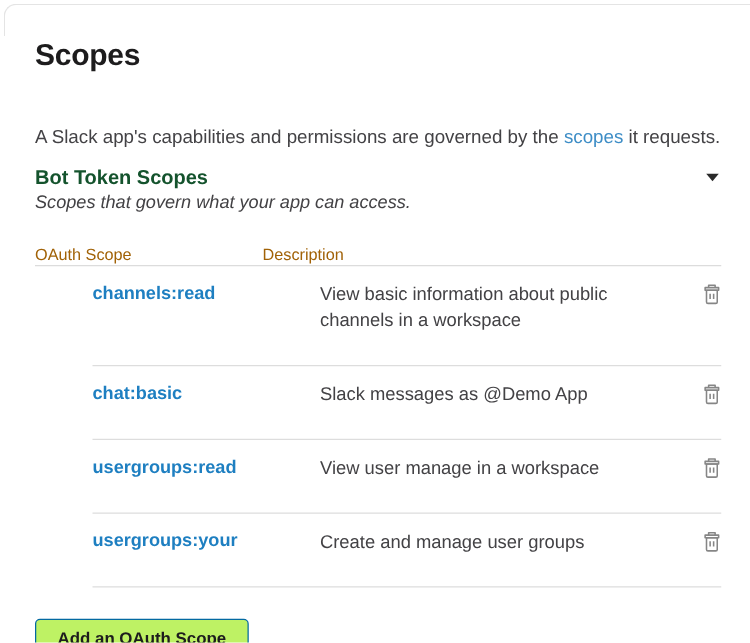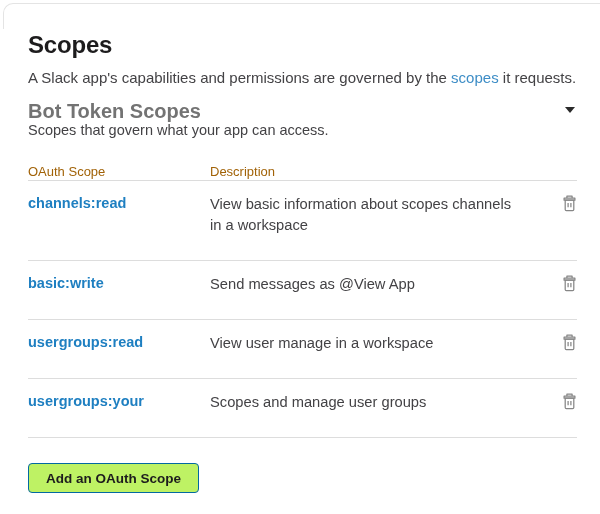--- a/index.html
+++ b/index.html
@@ -9,43 +9,43 @@
   .card-edge {
     position: absolute; left: 3px; top: 3px; right: -2px; height: 26px;
     border-top: 1px solid #e4e4e4; border-left: 1px solid #e4e4e4;
     border-top-left-radius: 10px; pointer-events: none;
   }
 
   .content { padding: 30px 23px 0 28px; }
 
   h1.page-title { font-size: 24px; line-height: 30px; font-weight: 700; color: #1d1c1d; letter-spacing: -0.2px; }
 
-  p.intro { margin-top: 8px; font-size: 15px; line-height: 19px; color: #434245; }
+  p.intro { margin-top: 40px; font-size: 15px; line-height: 19px; color: #434245; }
   p.intro a { color: #3d8dc6; text-decoration: none; cursor: pointer; }
 
   .section-header { margin-top: 14px; display: flex; align-items: flex-start; justify-content: space-between; }
-  .section-header h2 { font-size: 20px; line-height: 20px; font-weight: 700; color: #737373; }
-  .section-header .subtitle { font-size: 14.5px; line-height: 19px; color: #434245; }
+  .section-header h2 { font-size: 16px; line-height: 20px; font-weight: 700; color: #14532d; }
+  .section-header .subtitle { font-size: 14.5px; line-height: 19px; color: #434245; font-style: italic; }
   .caret-btn { background: none; border: none; padding: 6px 2px; cursor: pointer; }
   .caret {
     display: block; width: 0; height: 0;
     border-left: 5px solid transparent; border-right: 5px solid transparent;
     border-top: 6px solid #2a2a2a;
   }
 
   .scope-table { margin-top: 24px; }
   .thead {
     display: grid; grid-template-columns: 182px 1fr 30px;
     font-size: 13px; color: #a16207;
     padding-bottom: 1px; border-bottom: 1px solid #dcdcdc;
   }
   .trow {
     display: grid; grid-template-columns: 182px 1fr 30px;
     align-items: start;
-    padding: 12px 0 24px 0; border-bottom: 1px solid #dddddd;
+    padding: 12px 0 24px 0; border-bottom: 1px solid #dddddd; margin-left: 46px;
   }
   .trow .scope {
     font-size: 14.5px; line-height: 21px; font-weight: 700;
     color: #1e7fc1; text-decoration: none; cursor: pointer;
   }
   .trow .desc { font-size: 14.7px; line-height: 21px; color: #434245; padding-right: 28px; margin-top: 1px; }
   .trash-btn {
     background: none; border: none; padding: 0; cursor: pointer;
     justify-self: end; margin-top: 2px; line-height: 0;
   }
@@ -80,35 +80,35 @@
 
   <div class="scope-table">
     <div class="thead">
       <span>OAuth Scope</span>
       <span>Description</span>
       <span></span>
     </div>
     <div id="rows">
   <div class="trow">
     <a href="#" class="scope">channels:read</a>
-    <div class="desc">View basic information about scopes channels in a workspace</div>
+    <div class="desc">View basic information about public channels in a workspace</div>
     <button class="trash-btn">
       <svg width="15" height="17" viewBox="0 0 15 17" fill="none" stroke="#868686" stroke-width="1.25" stroke-linejoin="round">
         <path d="M4.9 3.1 V1.2 h5.2 v1.9"></path>
         <rect x="2.1" y="3.1" width="10.8" height="2.1"></rect>
         <path d="M3.2 5.2 h8.6 v9.3 a1.2 1.2 0 0 1 -1.2 1.2 h-6.2 a1.2 1.2 0 0 1 -1.2 -1.2 z"></path>
         <line x1="6.1" y1="8" x2="6.1" y2="12.2"></line>
         <line x1="8.9" y1="8" x2="8.9" y2="12.2"></line>
       </svg>
     </button>
   </div>
 
   <div class="trow">
-    <a href="#" class="scope">basic:write</a>
-    <div class="desc">Send messages as @View App</div>
+    <a href="#" class="scope">chat:basic</a>
+    <div class="desc">Slack messages as @Demo App</div>
     <button class="trash-btn">
       <svg width="15" height="17" viewBox="0 0 15 17" fill="none" stroke="#868686" stroke-width="1.25" stroke-linejoin="round">
         <path d="M4.9 3.1 V1.2 h5.2 v1.9"></path>
         <rect x="2.1" y="3.1" width="10.8" height="2.1"></rect>
         <path d="M3.2 5.2 h8.6 v9.3 a1.2 1.2 0 0 1 -1.2 1.2 h-6.2 a1.2 1.2 0 0 1 -1.2 -1.2 z"></path>
         <line x1="6.1" y1="8" x2="6.1" y2="12.2"></line>
         <line x1="8.9" y1="8" x2="8.9" y2="12.2"></line>
       </svg>
     </button>
   </div>
@@ -122,21 +122,21 @@
         <rect x="2.1" y="3.1" width="10.8" height="2.1"></rect>
         <path d="M3.2 5.2 h8.6 v9.3 a1.2 1.2 0 0 1 -1.2 1.2 h-6.2 a1.2 1.2 0 0 1 -1.2 -1.2 z"></path>
         <line x1="6.1" y1="8" x2="6.1" y2="12.2"></line>
         <line x1="8.9" y1="8" x2="8.9" y2="12.2"></line>
       </svg>
     </button>
   </div>
 
   <div class="trow">
     <a href="#" class="scope">usergroups:your</a>
-    <div class="desc">Scopes and manage user groups</div>
+    <div class="desc">Create and manage user groups</div>
     <button class="trash-btn">
       <svg width="15" height="17" viewBox="0 0 15 17" fill="none" stroke="#868686" stroke-width="1.25" stroke-linejoin="round">
         <path d="M4.9 3.1 V1.2 h5.2 v1.9"></path>
         <rect x="2.1" y="3.1" width="10.8" height="2.1"></rect>
         <path d="M3.2 5.2 h8.6 v9.3 a1.2 1.2 0 0 1 -1.2 1.2 h-6.2 a1.2 1.2 0 0 1 -1.2 -1.2 z"></path>
         <line x1="6.1" y1="8" x2="6.1" y2="12.2"></line>
         <line x1="8.9" y1="8" x2="8.9" y2="12.2"></line>
       </svg>
     </button>
   </div>

